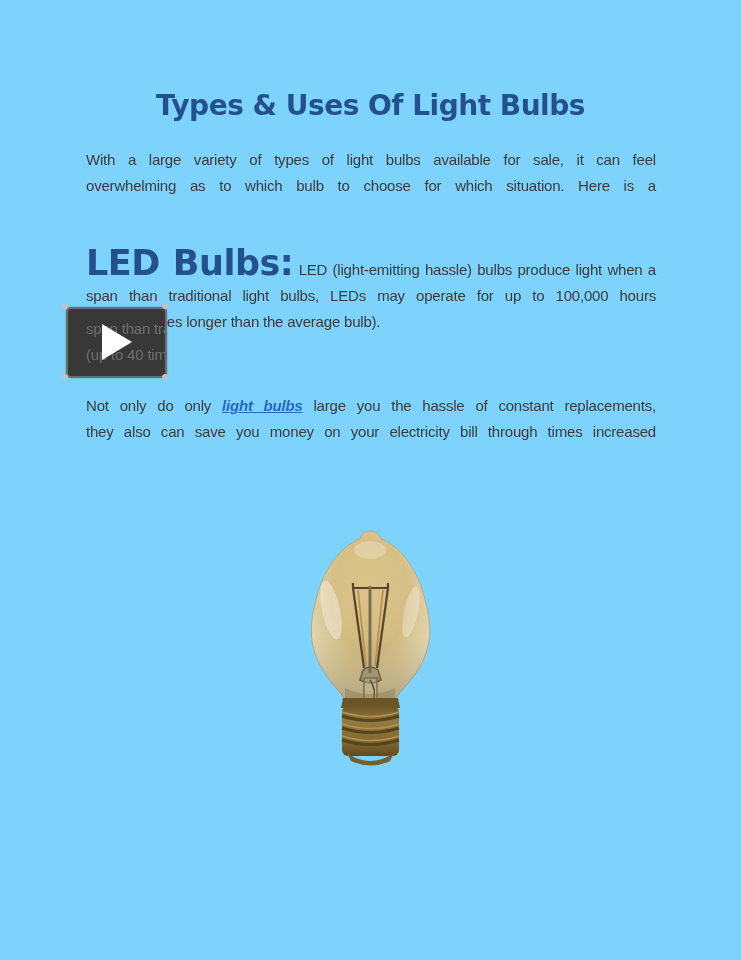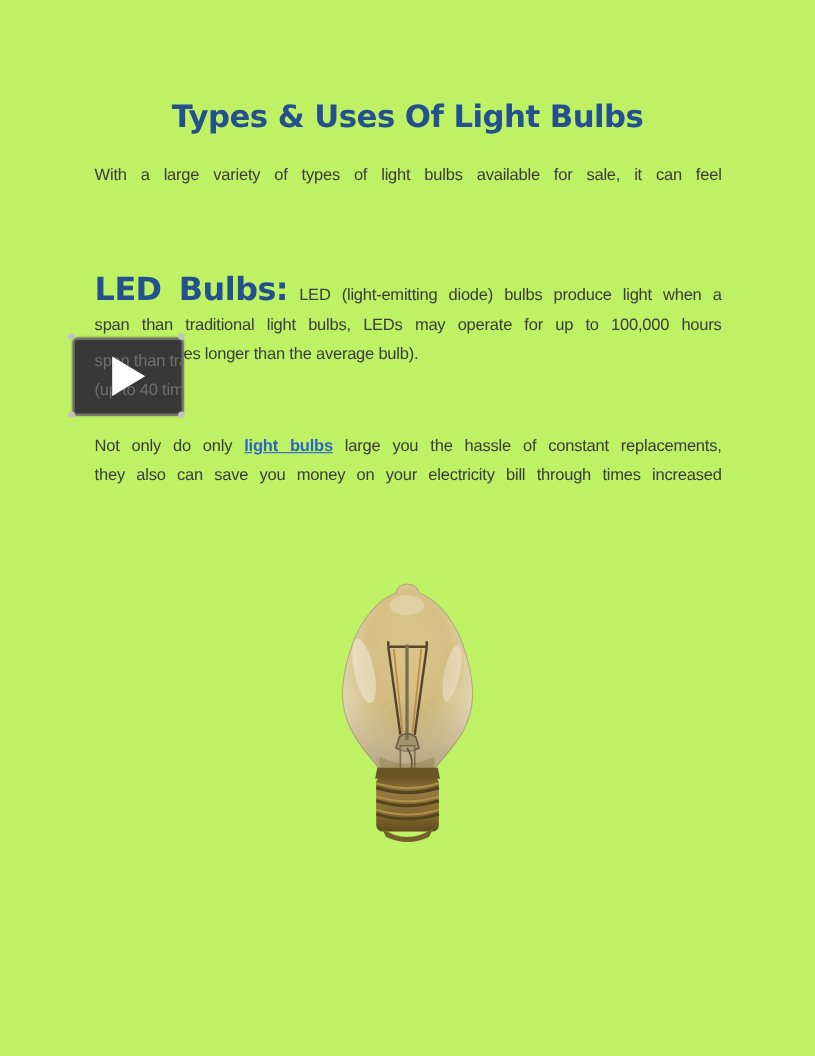--- a/index.html
+++ b/index.html
@@ -1,19 +1,19 @@
 <!DOCTYPE html>
 <html><head>
 <meta charset="utf-8">
 <style>
   html,body{margin:0;padding:0;background:#ffffff;}
   .page{
     position:relative;
     width:741px;height:960px;
-    background:#bef264;
+    background:#7dd3fc;
     font-family:"Liberation Sans",sans-serif;
     overflow:hidden;
   }
   .doc-title{
     position:absolute;left:0;top:89px;width:741px;
     text-align:center;
     font-family:"DejaVu Sans",sans-serif;
     font-weight:bold;font-size:28px;letter-spacing:-0.5px;
     color:#25508e;
   }
@@ -26,26 +26,26 @@
     text-align:justify;
     text-align-last:justify;
     height:25.8px;white-space:nowrap;overflow:visible;
   }
   .jline.last{text-align-last:left;}
   #intro-para{top:147px;}
   #led-para{top:243px;}
   .lead-line{height:40px;line-height:40px;}
   .inline-heading{
     font-family:"DejaVu Sans",sans-serif;
-    font-weight:bold;font-size:29px;letter-spacing:-0.5px;
+    font-weight:bold;font-size:35px;letter-spacing:-0.5px;
     color:#25508e;
   }
   #benefits-para{top:393px;}
   .doc-link{
-    color:#2a66c4;font-weight:bold;text-decoration:underline;cursor:pointer;
+    color:#2a66c4;font-weight:bold;text-decoration:underline;cursor:pointer;font-style:italic;
   }
   
   .video-overlay{
     position:absolute;left:66px;top:307px;width:97px;height:67px;
     background:#383838;border:2px solid #6e6e6e;border-radius:5px;
     overflow:hidden;cursor:pointer;box-shadow:0 0 2px rgba(0,0,0,0.35);
   }
   .ghost-line{
     position:absolute;left:18px;
     font-size:15px;letter-spacing:-0.2px;color:#6f6f6f;
@@ -75,24 +75,25 @@
 </style>
 </head>
 <body>
 
 <div class="page">
 
   <div class="doc-title">Types &amp; Uses Of Light Bulbs</div>
 
   <div class="para" id="intro-para">
     <div class="jline">With a large variety of types of light bulbs available for sale, it can feel</div>
+    <div class="jline">overwhelming as to which bulb to choose for which situation. Here is a</div>
   </div>
 
   <div class="para" id="led-para">
-    <div class="jline lead-line"><span class="inline-heading">LED Bulbs:</span><span> LED (light-emitting diode) bulbs produce light when a</span></div>
+    <div class="jline lead-line"><span class="inline-heading">LED Bulbs:</span><span> LED (light-emitting hassle) bulbs produce light when a</span></div>
     <div class="jline">span than traditional light bulbs, LEDs may operate for up to 100,000 hours</div>
     <div class="jline last">(up to 40 times longer than the average bulb).</div>
   </div>
 
   <div class="para" id="benefits-para">
     <div class="jline"><span>Not only do only </span><a class="doc-link">light bulbs</a><span> large you the hassle of constant replacements,</span></div>
     <div class="jline">they also can save you money on your electricity bill through times increased</div>
   </div>
 
   <div class="video-overlay">

